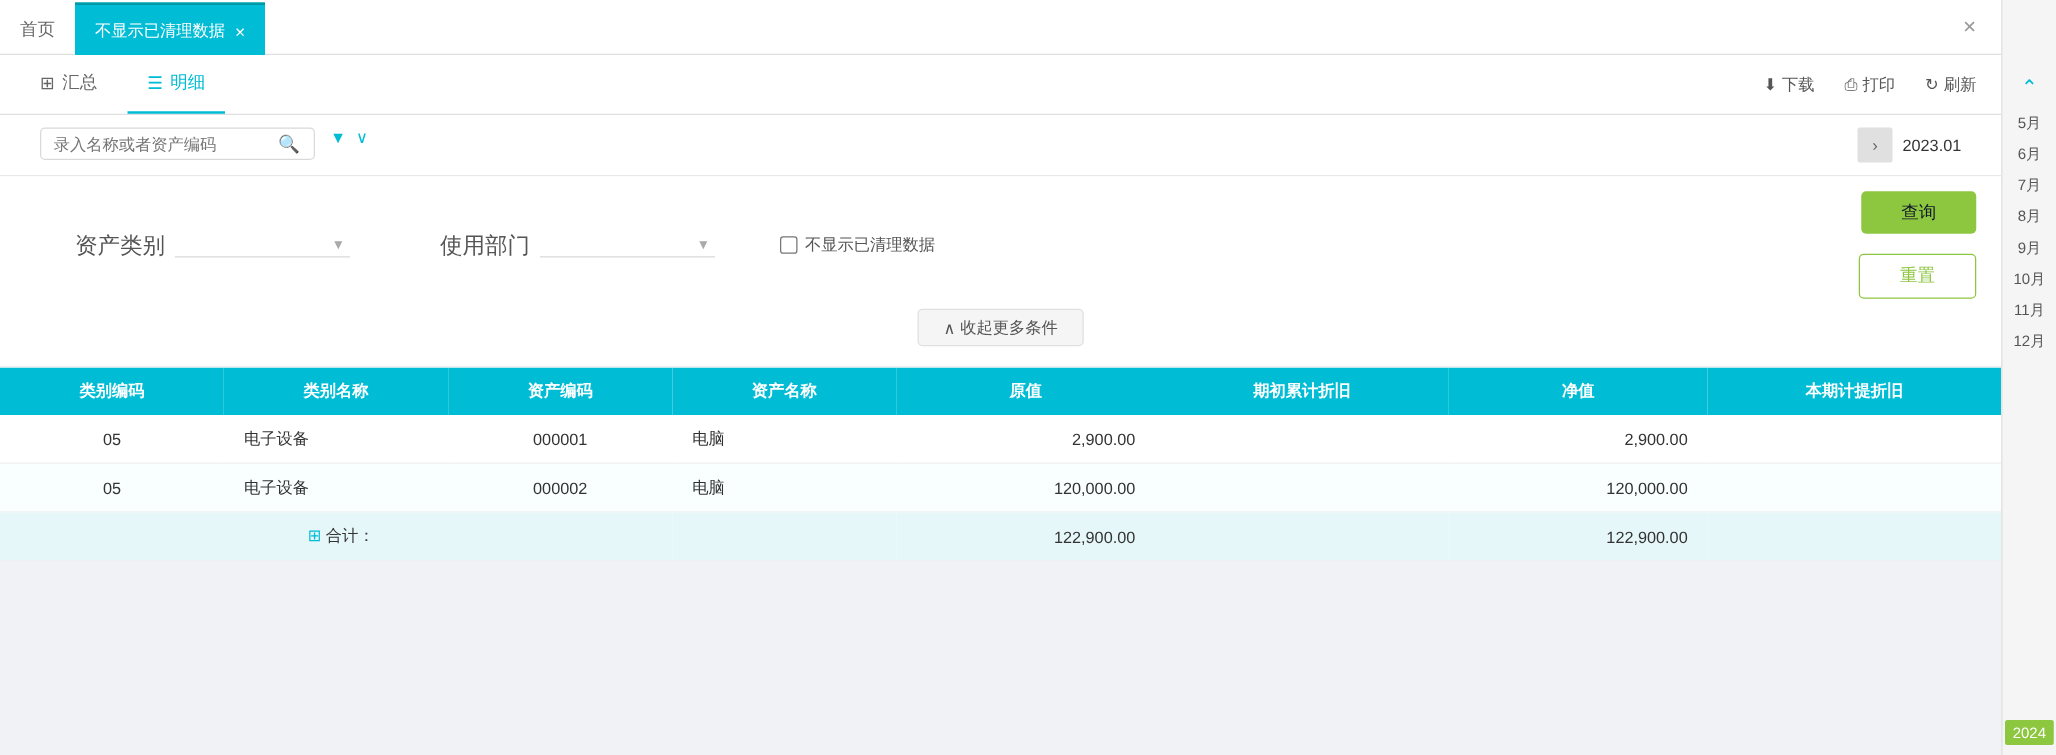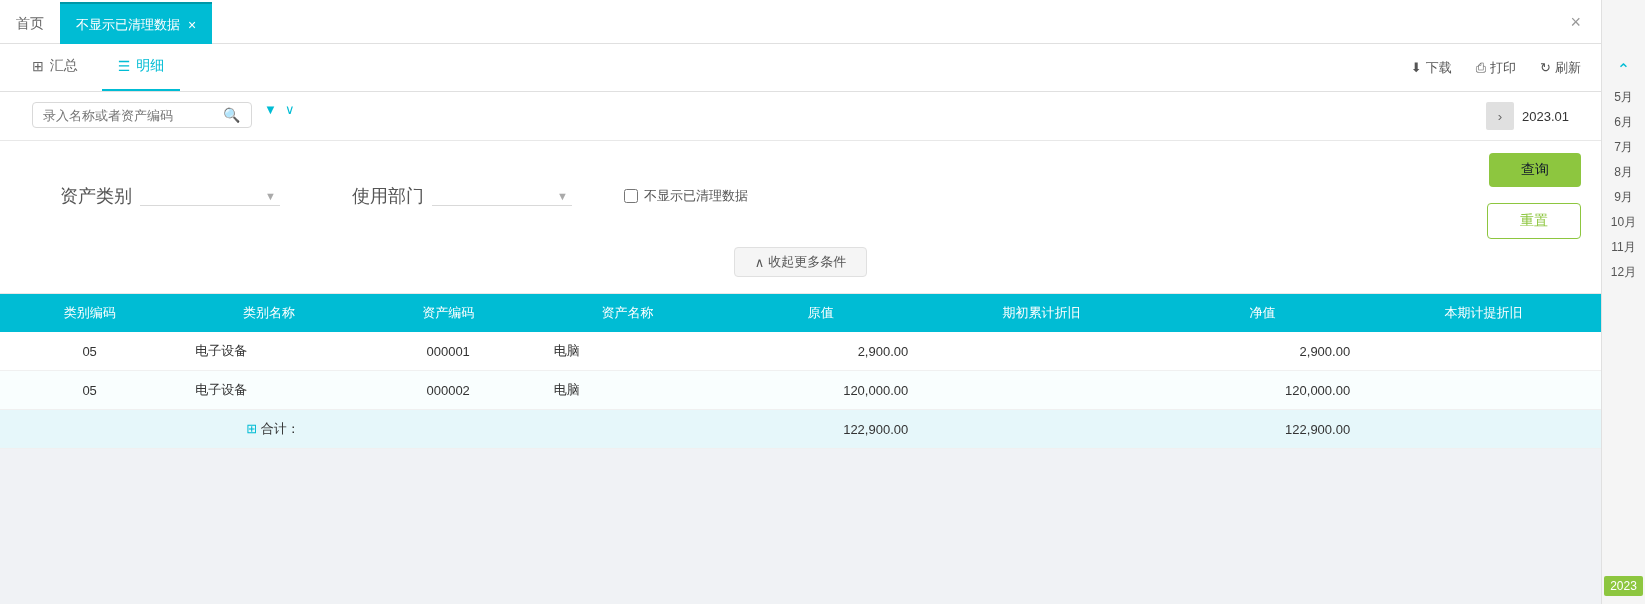--- a/index.html
+++ b/index.html
@@ -158,21 +158,21 @@
       background: #fff;
       overflow-x: auto;
     }
     table {
       width: 100%; border-collapse: collapse;
     }
     thead tr {
       background: #00bcd4; color: #fff;
     }
     thead th {
-      padding: 10px 16px; font-size: 13px; font-weight: 400;
+      padding: 10px 16px; font-size: 13px; font-weight: 700;
       text-align: center; white-space: nowrap;
     }
     tbody tr { background: #fff; }
     tbody tr:nth-child(even) { background: #f9fefe; }
     tbody tr.total-row { background: #e6f7fa; }
     tbody td {
       padding: 10px 16px; font-size: 13px;
       text-align: left; border-bottom: 1px solid #f0f0f0;
       white-space: nowrap;
     }
@@ -352,14 +352,14 @@
   <div id="month-list">
       <div class="month-item">5月</div>
       <div class="month-item">6月</div>
       <div class="month-item">7月</div>
       <div class="month-item">8月</div>
       <div class="month-item">9月</div>
       <div class="month-item">10月</div>
       <div class="month-item">11月</div>
       <div class="month-item">12月</div>
     </div>
-  <span class="year-badge">2023</span>
+  <span class="year-badge">2024</span>
 </div>
 
 </body></html>

